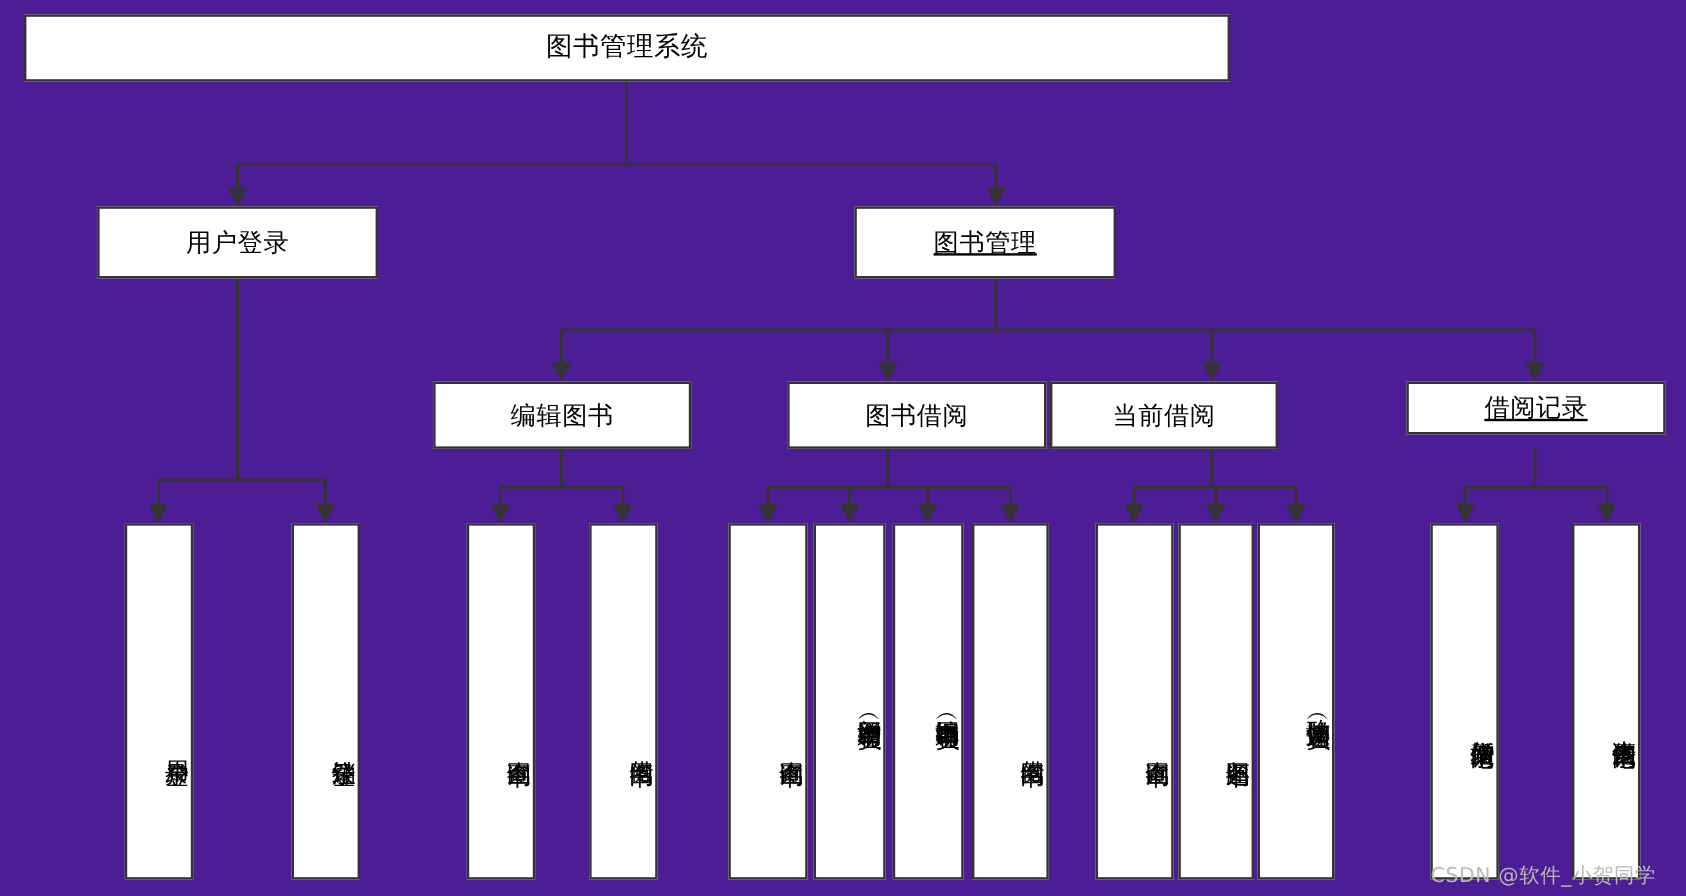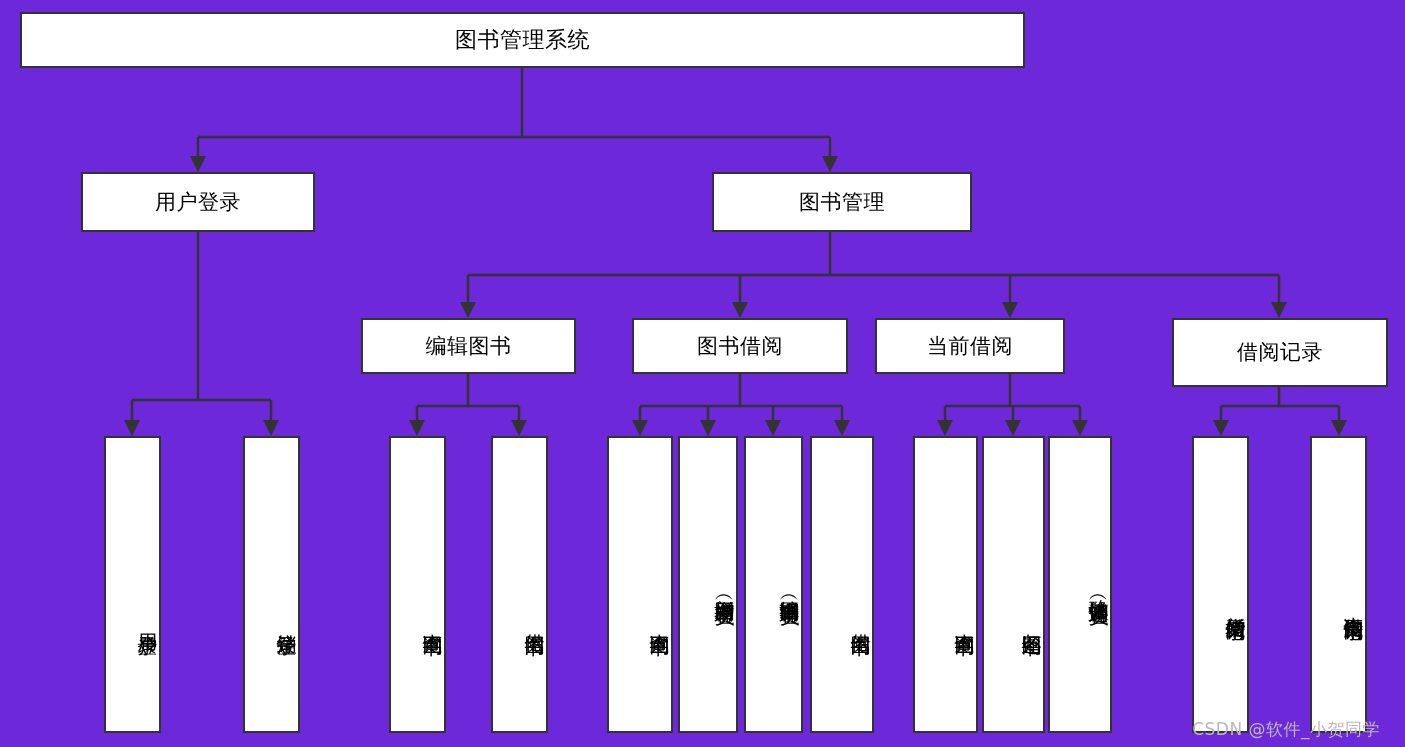--- a/index.html
+++ b/index.html
@@ -7,21 +7,21 @@
     padding: 0;
     background: #ffffff;
   }
   body {
     font-family: "DejaVu Sans", "Liberation Sans", sans-serif;
   }
   #canvas {
     position: relative;
     width: 1405px;
     height: 747px;
-    background: #6d28d9;
+    background: #4c1d95;
     overflow: hidden;
   }
   .node {
     position: absolute;
     box-sizing: border-box;
     border: 2.5px solid #333333;
     background: #ffffff;
     display: flex;
     align-items: center;
     justify-content: center;
@@ -140,34 +140,34 @@
     <polygon points="1331,420 1347,420 1339,436" fill="#333333"></polygon>
   </svg>
 
   <div class="node horiz" id="root-node" style="left:20px; top:12px; width:1005px; height:56px;">
     <span class="node-label">图书管理系统</span>
   </div>
 
   <div class="node horiz" style="left:81px; top:172px; width:234px; height:60px;">
     <span class="node-label">用户登录</span>
   </div>
-  <div class="node horiz" style="left:712px; top:172px; width:260px; height:60px;">
+  <div class="node horiz" style="left:712px; top:172px; width:218px; height:60px;text-decoration:underline;">
     <span class="node-label">图书管理</span>
   </div>
 
   <div class="node horiz" style="left:361px; top:318px; width:215px; height:56px;">
     <span class="node-label">编辑图书</span>
   </div>
-  <div class="node horiz" style="left:632px; top:318px; width:216px; height:56px;">
+  <div class="node horiz" style="left:656px; top:318px; width:216px; height:56px;">
     <span class="node-label">图书借阅</span>
   </div>
   <div class="node horiz" style="left:875px; top:318px; width:190px; height:56px;justify-content:center;">
     <span class="node-label">当前借阅</span>
   </div>
-  <div class="node horiz" style="left:1172px; top:318px; width:216px; height:69px;">
+  <div class="node horiz" style="left:1172px; top:318px; width:216px; height:44px;text-decoration:underline;">
     <span class="node-label">借阅记录</span>
   </div>
 
   <div class="node vert pad-top-small" style="left:104px; top:436px; width:57px; height:297px;">
     <span class="node-label">用户登录</span>
   </div>
   <div class="node vert pad-top-small" style="left:243px; top:436px; width:57px; height:297px;">
     <span class="node-label">注销登录</span>
   </div>
 

